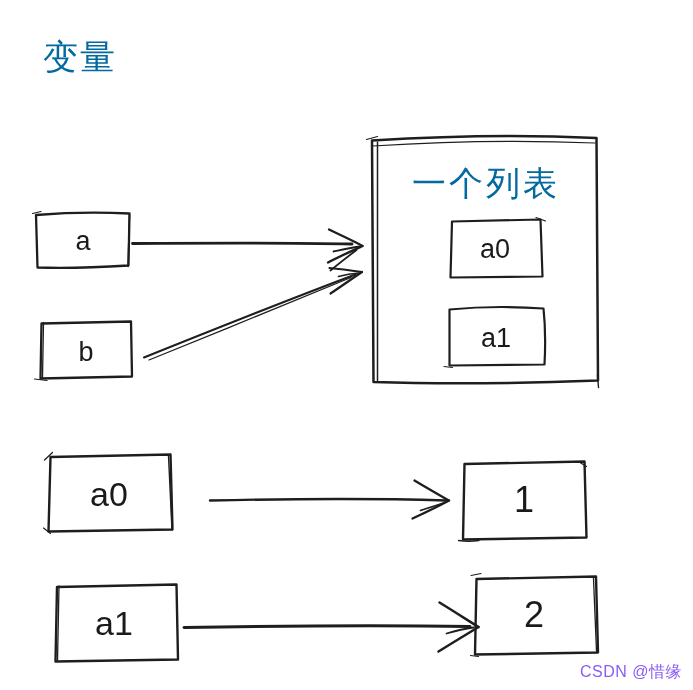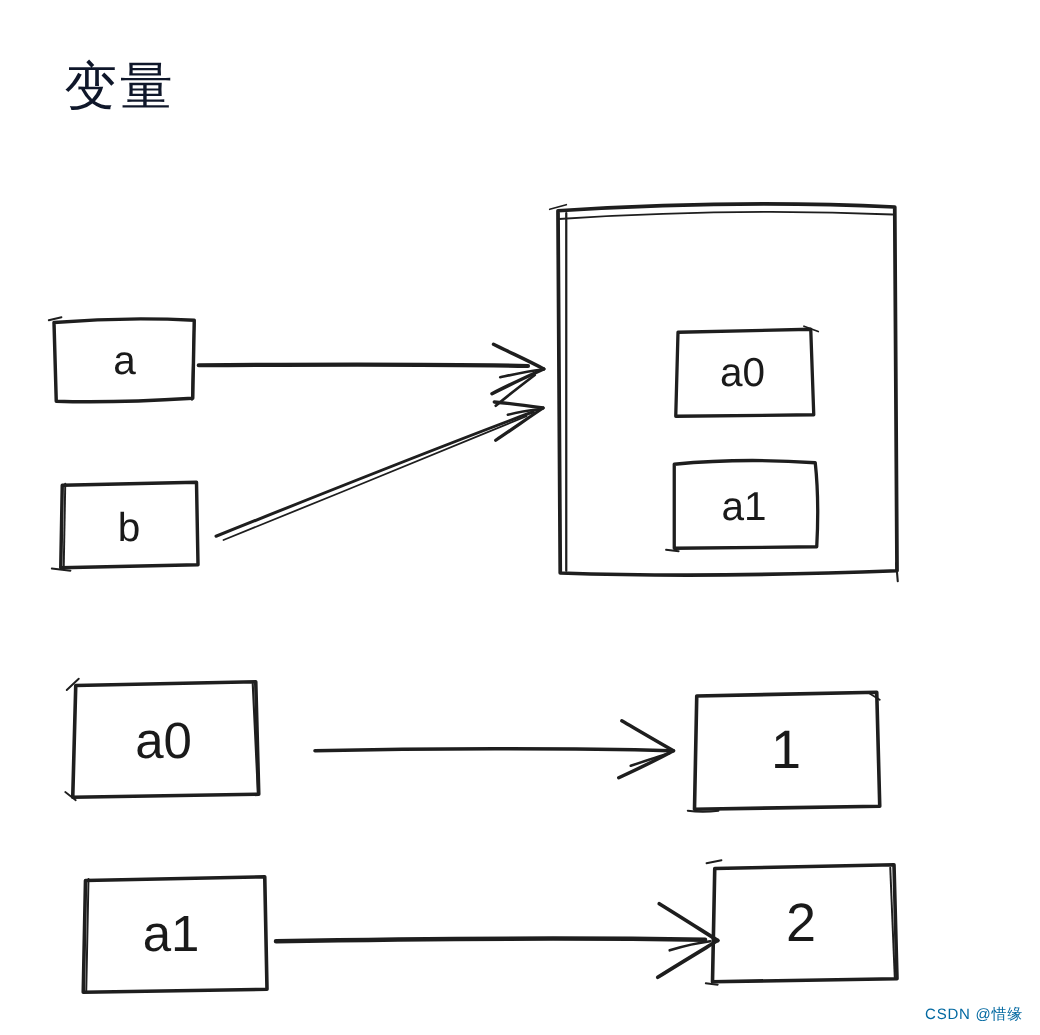--- a/index.html
+++ b/index.html
@@ -11,27 +11,27 @@
   .lbl{
     position:absolute;transform:translate(-50%,-50%);
     color:#1a1a1a;white-space:nowrap;line-height:1;
     font-family:"Liberation Sans",sans-serif;
   }
   .lbl-sm{font-size:27px;}
   .lbl-lg{font-size:34px;}
   .lbl-num{font-size:36px;}
   .zh{
     font-family:"Liberation Serif",serif;
-    color:#0f172a;letter-spacing:2px;line-height:1;position:absolute;white-space:nowrap;
+    color:#0369a1;letter-spacing:2px;line-height:1;position:absolute;white-space:nowrap;
   }
   .heading-left{left:43px;top:40px;font-size:35px;}
   .heading-right{left:453px;top:32px;font-size:33px;}
   .list-title{left:486px;top:184px;font-size:34px;transform:translate(-50%,-50%);letter-spacing:3px;}
   .watermark{
-    position:absolute;right:11px;bottom:7px;font-size:10px;color:#0369a1;
+    position:absolute;right:11px;bottom:7px;font-size:16px;color:#8b5cf6;
     font-family:"Liberation Sans",sans-serif;letter-spacing:0.5px;
   }
 </style>
 </head>
 <body>
 
 <div class="canvas">
 
   <svg class="sketch-layer" width="693" height="690" viewBox="0 0 693 690" fill="none" stroke="#1e1e1e" stroke-linecap="round" stroke-linejoin="round">
 
@@ -116,20 +116,21 @@
     <g>
       <path stroke-width="3" d="M184 627.5 C270 626 380 625 470 626.5"></path>
       <path stroke-width="2.5" d="M439.5 602.5 C452.5 610.5 465 618.5 478.5 627"></path>
       <path stroke-width="2.5" d="M478.5 627 C464.5 635.5 452 643 438.5 651.5"></path>
       <path stroke-width="1.8" d="M446.5 633.5 C456.5 630.5 465.5 628.5 473.5 627.5"></path>
     </g>
   </svg>
 
   <div class="zh heading-left">变量</div>
 
+  <div class="zh list-title">一个列表</div>
   <div class="lbl lbl-sm" style="left:495px;top:249px;">a0</div>
   <div class="lbl lbl-sm" style="left:496px;top:338px;">a1</div>
 
   <div class="lbl lbl-sm" style="left:83px;top:241px;">a</div>
   <div class="lbl lbl-sm" style="left:86px;top:352px;">b</div>
   <div class="lbl lbl-lg" style="left:109px;top:494px;">a0</div>
   <div class="lbl lbl-lg" style="left:114px;top:623px;">a1</div>
 
   <div class="lbl lbl-num" style="left:524px;top:500px;">1</div>
   <div class="lbl lbl-num" style="left:534px;top:615px;">2</div>

